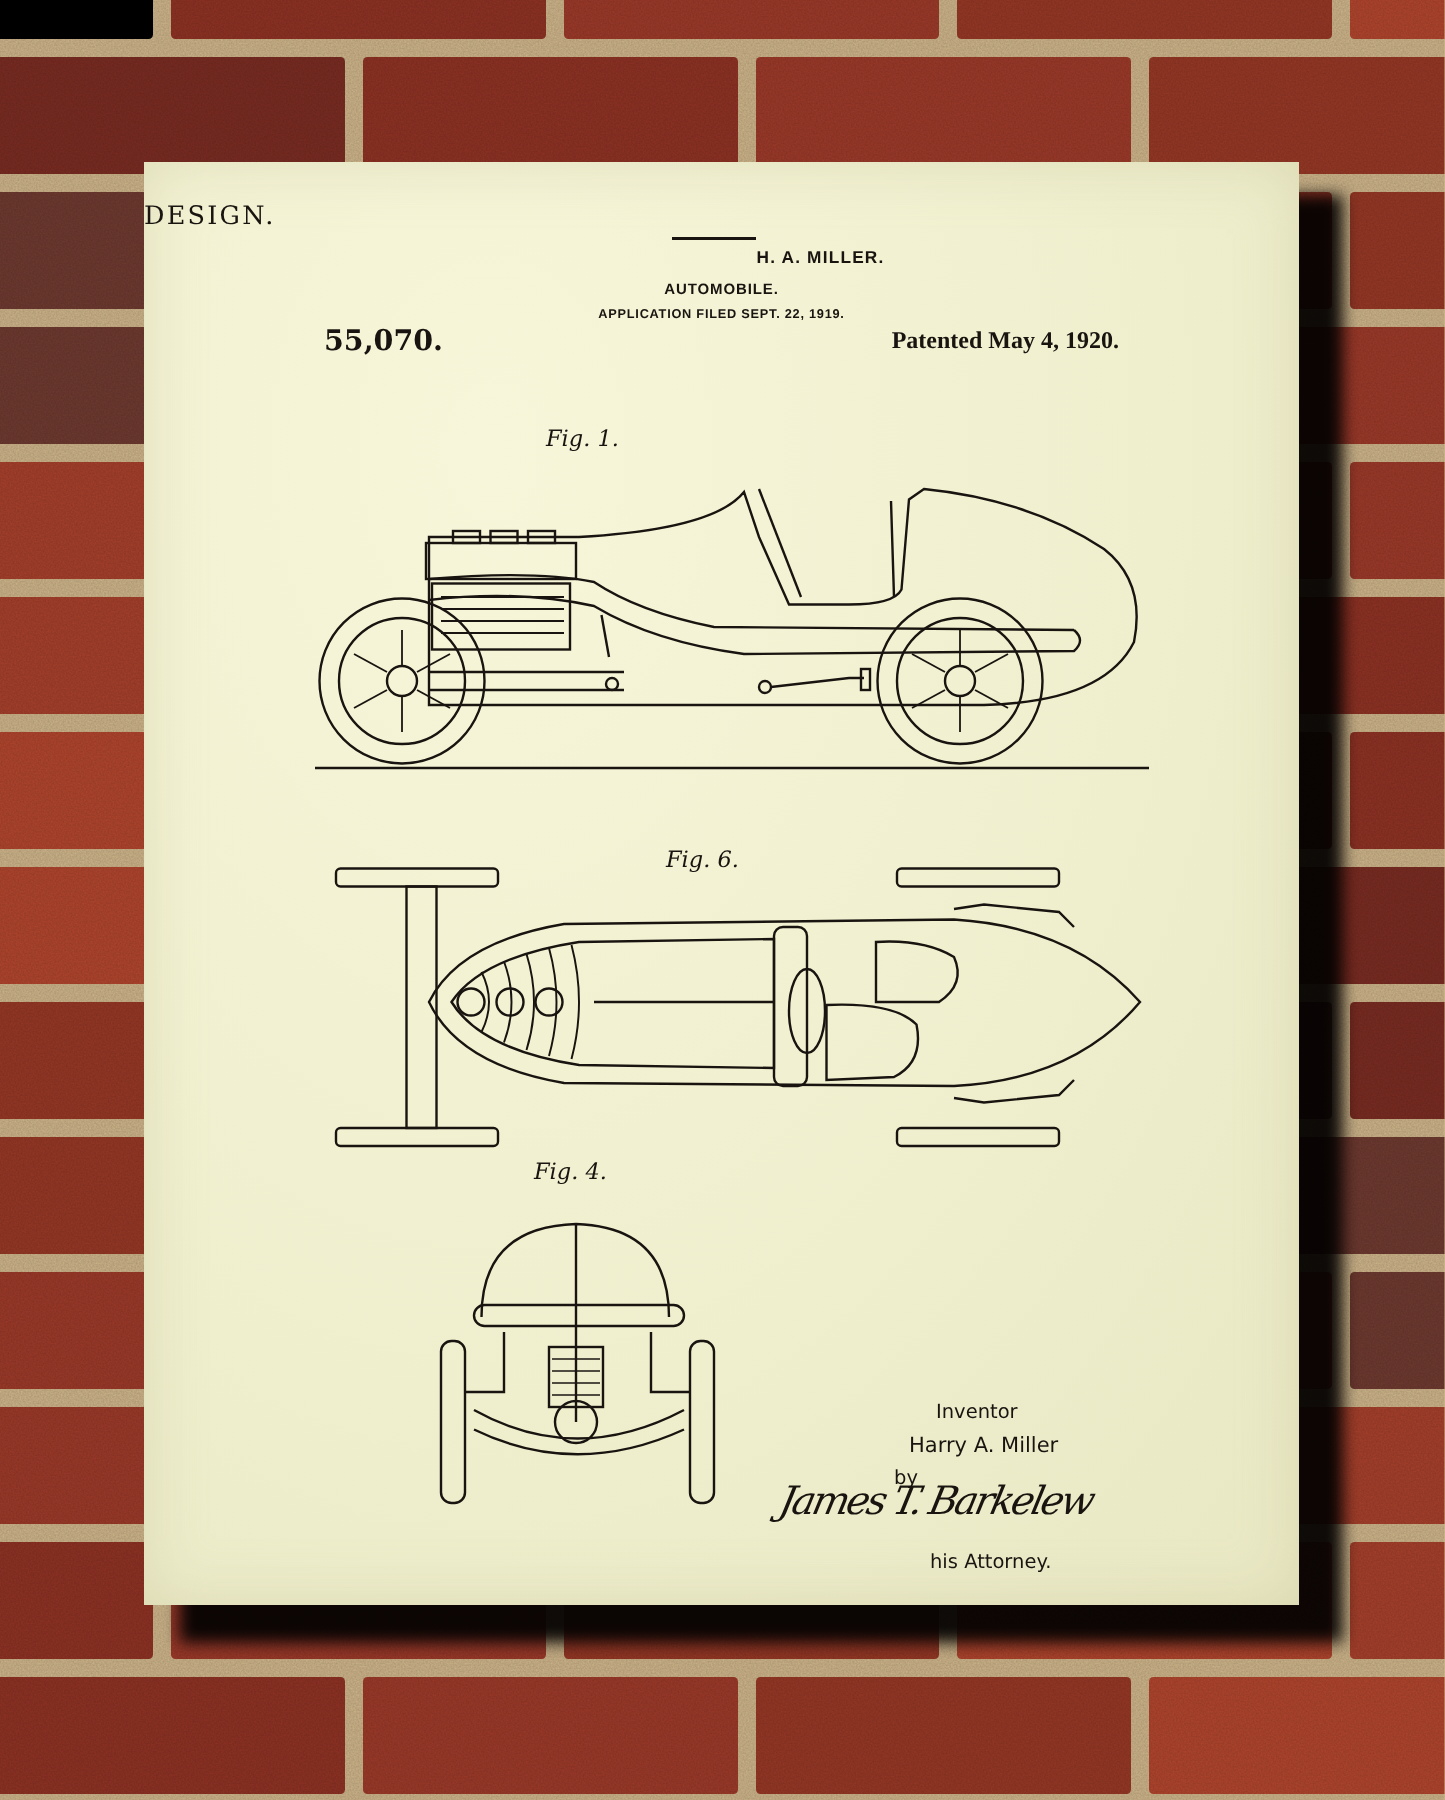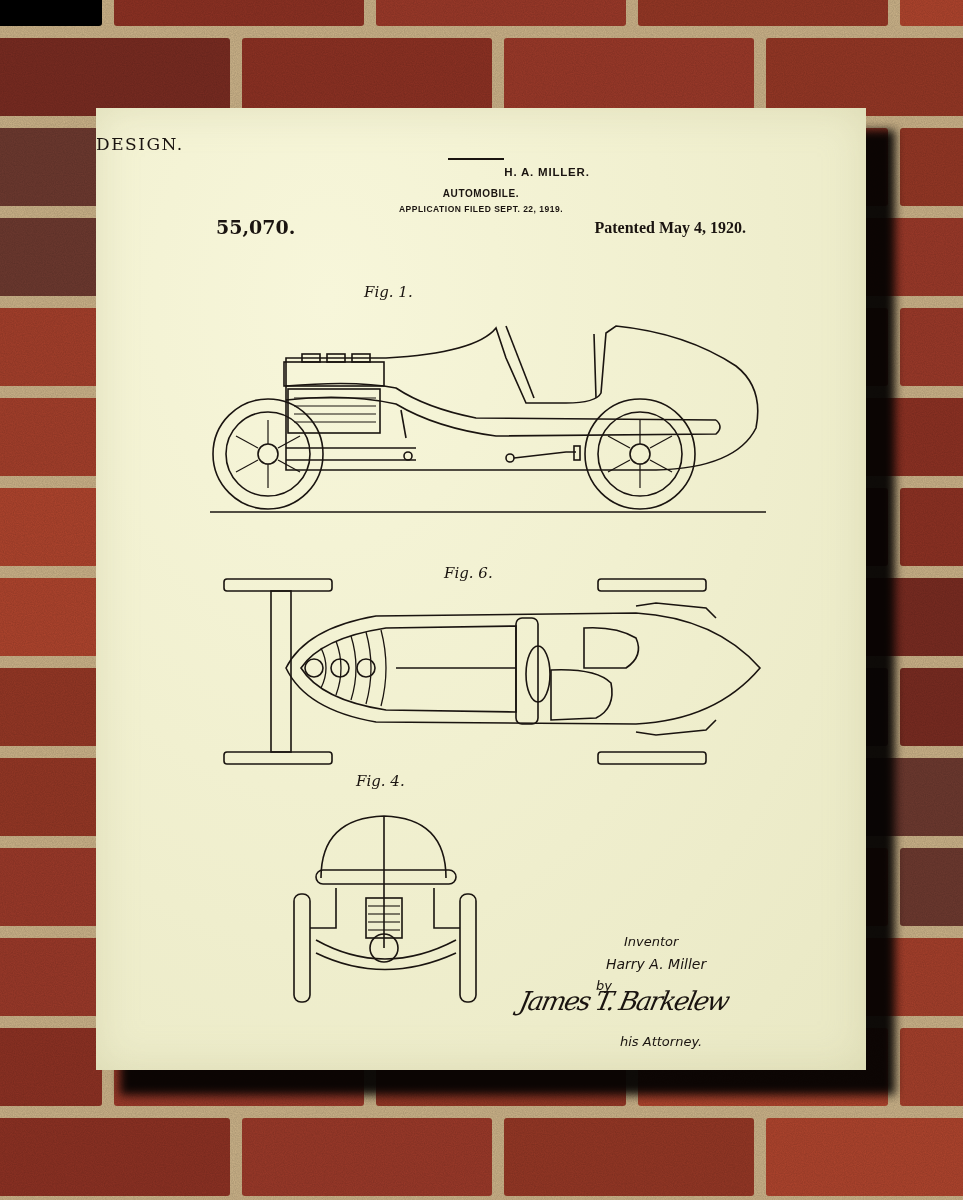--- a/index.html
+++ b/index.html
@@ -11,21 +11,21 @@
       box-shadow:inset 0 0 40px rgba(190,185,140,.35);}
     .t{position:absolute;color:#1a1410;white-space:nowrap;}
     #design{left:0;width:770px;text-align:left;top:26px;font-family:"DejaVu Serif",serif;font-size:17px;letter-spacing:1.5px;}
     #rule{position:absolute;left:352px;top:50px;width:56px;height:1.5px;background:#1a1410;}
     #inv{left:0;width:902px;text-align:center;top:58px;font-size:11.5px;font-weight:bold;letter-spacing:.8px;}
     #title{left:0;width:770px;text-align:center;top:80px;font-size:10px;font-weight:bold;letter-spacing:.6px;}
     #filed{left:0;width:770px;text-align:center;top:96px;font-size:8.5px;font-weight:bold;letter-spacing:.5px;}
     #num{left:120px;top:108px;font-family:"DejaVu Serif",serif;font-weight:bold;font-size:19px;text-align:right;}
     #pat{right:120px;top:111px;font-family:"Liberation Serif",serif;font-weight:bold;font-size:16px;}
     .fig{font-family:"DejaVu Serif",serif;font-style:italic;font-size:15px;}
-    .hand{font-family:"DejaVu Sans",sans-serif;font-style:italic;font-size:13px;}
+    .hand{font-family:"DejaVu Sans",sans-serif;font-size:13px;}
     svg.draw{position:absolute;left:0;top:0;}
   </style>
 </head>
 <body>
 
 <svg id="wall" width="963" height="1200" viewBox="0 0 963 1200">
   <defs>
     <filter id="grain">
         <feTurbulence type="fractalNoise" baseFrequency="0.9" numOctaves="2" seed="3"></feTurbulence>
         <feColorMatrix values="0 0 0 0 0  0 0 0 0 0  0 0 0 0 0  0 0 0 0.35 0"></feColorMatrix>

